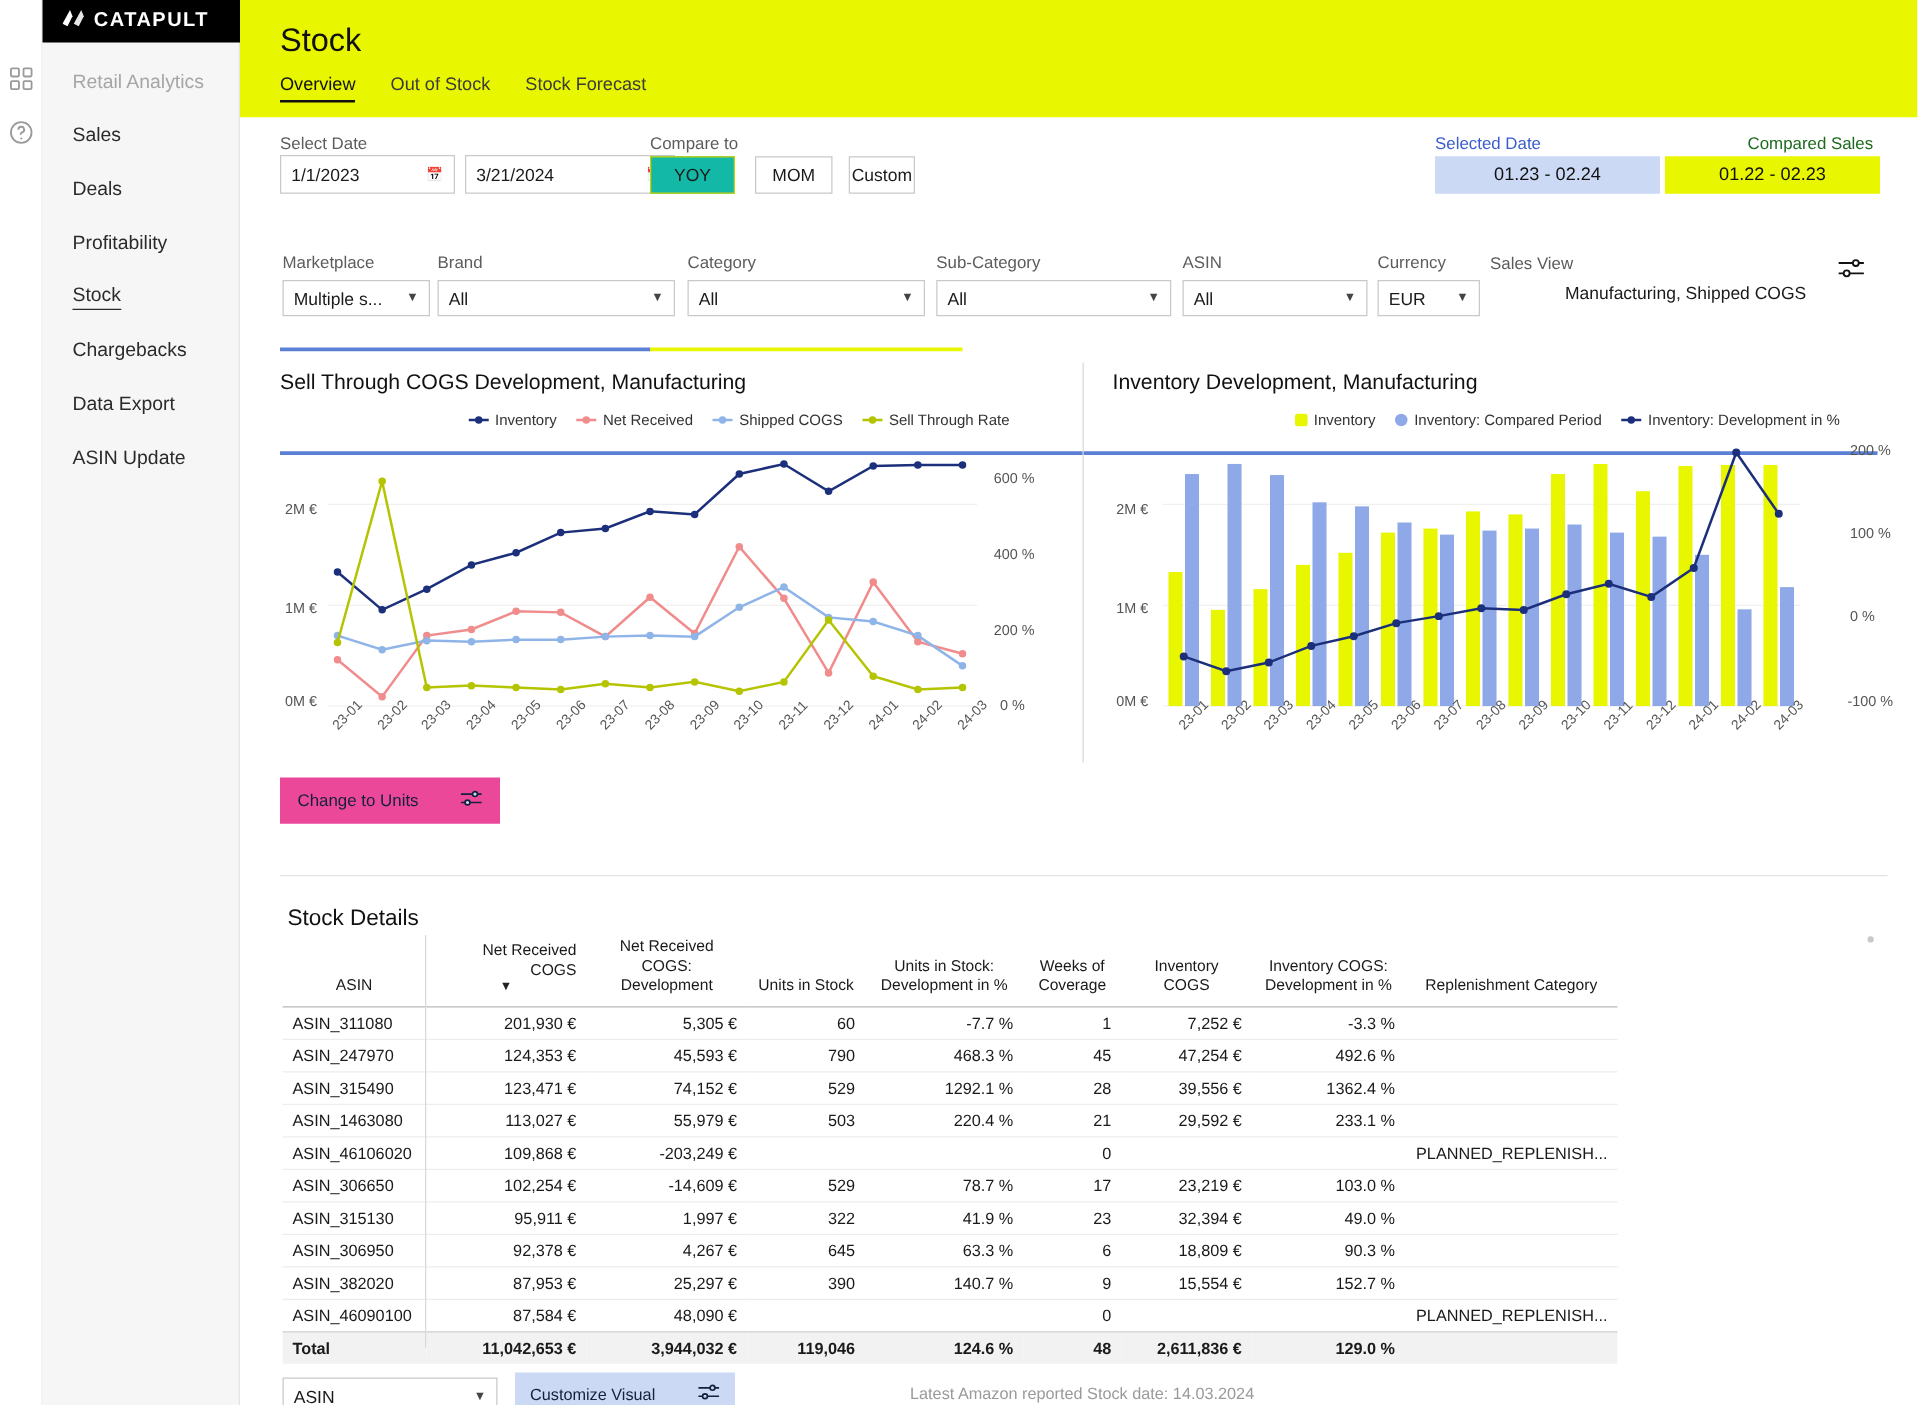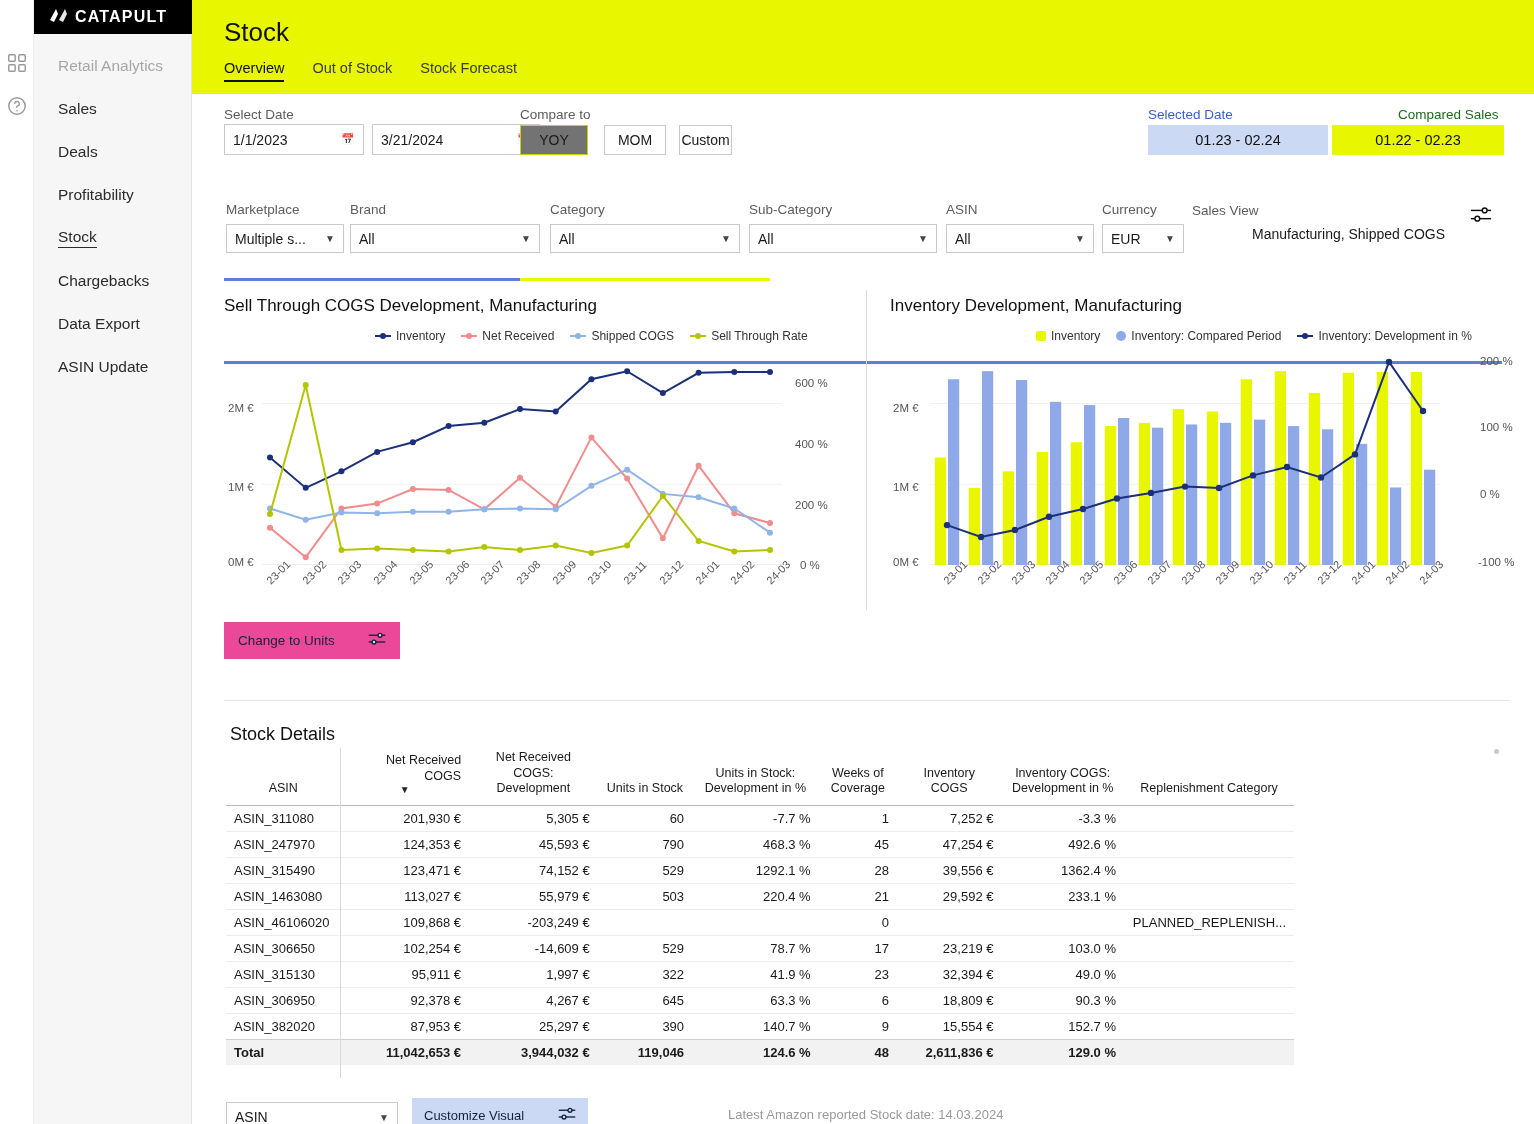--- a/index.html
+++ b/index.html
@@ -57,21 +57,21 @@
     position:absolute; height:31px; border:1px solid #c9c9c9; background:#fff;
     font-size:14px; color:#1a1a1a; display:flex; align-items:center;
     padding:0 8px; justify-content:space-between;
   }
   .dateinput .cal { color:#888; font-size:11px; }
   .seg {
     position:absolute; height:30px; border:1px solid #c9c9c9; background:#fff;
     font-size:14px; display:flex; align-items:center; justify-content:center;
     cursor:pointer; color:#1a1a1a;
   }
-  .seg.on { background:#737373; border-color:#c7d400; }
+  .seg.on { background:#14b8a6; border-color:#c7d400; }
   .pill {
     position:absolute; height:30px; display:flex; align-items:center; justify-content:center;
     font-size:14.5px; color:#111;
   }
   .pill.blue { background:#ccd9f5; }
   .pill.yellow { background:#e8f600; }
   .hr-split { position:absolute; top:184px; height:3px; }
   .sel {
     position:absolute; height:29px; border:1px solid #c9c9c9; background:#fff;
     font-size:14px; color:#1a1a1a; display:flex; align-items:center;
@@ -588,20 +588,31 @@
         <td style="text-align: left;">ASIN_382020</td>
         <td style="text-align: right;">87,953 €</td>
         <td style="text-align: right;">25,297 €</td>
         <td style="text-align: right;">390</td>
         <td style="text-align: right;">140.7 %</td>
         <td style="text-align: right;">9</td>
         <td style="text-align: right;">15,554 €</td>
         <td style="text-align: right;">152.7 %</td>
         <td style="text-align: right;"></td>
       </tr>
+      <tr>
+        <td style="text-align: left;">ASIN_46090100</td>
+        <td style="text-align: right;">87,584 €</td>
+        <td style="text-align: right;">48,090 €</td>
+        <td style="text-align: right;"></td>
+        <td style="text-align: right;"></td>
+        <td style="text-align: right;">0</td>
+        <td style="text-align: right;"></td>
+        <td style="text-align: right;"></td>
+        <td style="text-align: right;">PLANNED_REPLENISH...</td>
+      </tr>
       <tr class="total">
         <td style="text-align: left;">Total</td>
         <td style="text-align: right;">11,042,653 €</td>
         <td style="text-align: right;">3,944,032 €</td>
         <td style="text-align: right;">119,046</td>
         <td style="text-align: right;">124.6 %</td>
         <td style="text-align: right;">48</td>
         <td style="text-align: right;">2,611,836 €</td>
         <td style="text-align: right;">129.0 %</td>
         <td style="text-align: right;"></td>

